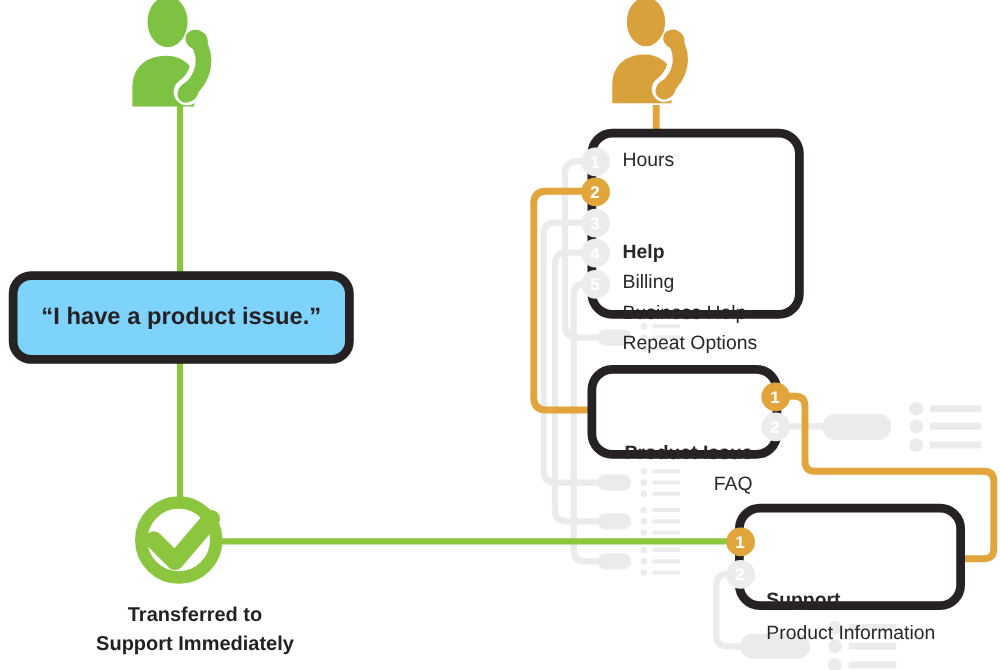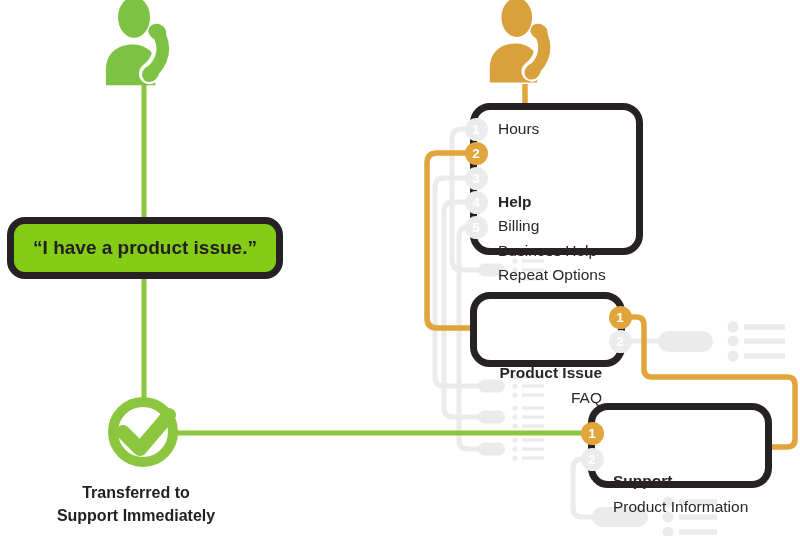--- a/index.html
+++ b/index.html
@@ -41,42 +41,42 @@
     line-height:23px;
     z-index:3;
   }
   .badge.orange{background:#E2A53C;}
 
   #main-menu{left:470px;top:103px;width:173px;height:152px;}
   #main-menu .rows{padding:7px 0 0 21px;}
   #main-menu .row{height:24.5px;line-height:24.5px;}
 
   #product-menu{left:470px;top:292px;width:155px;height:75px;}
-  #product-menu .rows{padding:14px 16px 0 0;text-align:right;}
+  #product-menu .rows{padding:4px 16px 0 0;text-align:right;}
   #product-menu .row{height:24.5px;line-height:24.5px;}
 
   #support-menu{left:588px;top:403px;width:184px;height:85px;}
   #support-menu .rows{padding:10px 0 0 18px;}
   #support-menu .row{height:26px;line-height:26px;}
 
   
   .speech-box{
     position:absolute;
-    left:7px;top:217px;width:276px;height:62px;
-    background:#84cc16;
+    left:7px;top:217px;width:276px;height:74px;
+    background:#7dd3fc;
     border:7px solid #262122;
     border-radius:18px;
     box-sizing:border-box;
     display:flex;align-items:center;justify-content:center;
     font-size:19px;font-weight:bold;
     z-index:2;
   }
   .caption{
     position:absolute;
-    left:16px;top:481px;width:240px;
+    left:36px;top:481px;width:240px;
     text-align:center;
     font-size:16px;font-weight:bold;
     line-height:23px;
     color:#242021;
     z-index:2;
   }
 </style>
 </head>
 <body>
 

